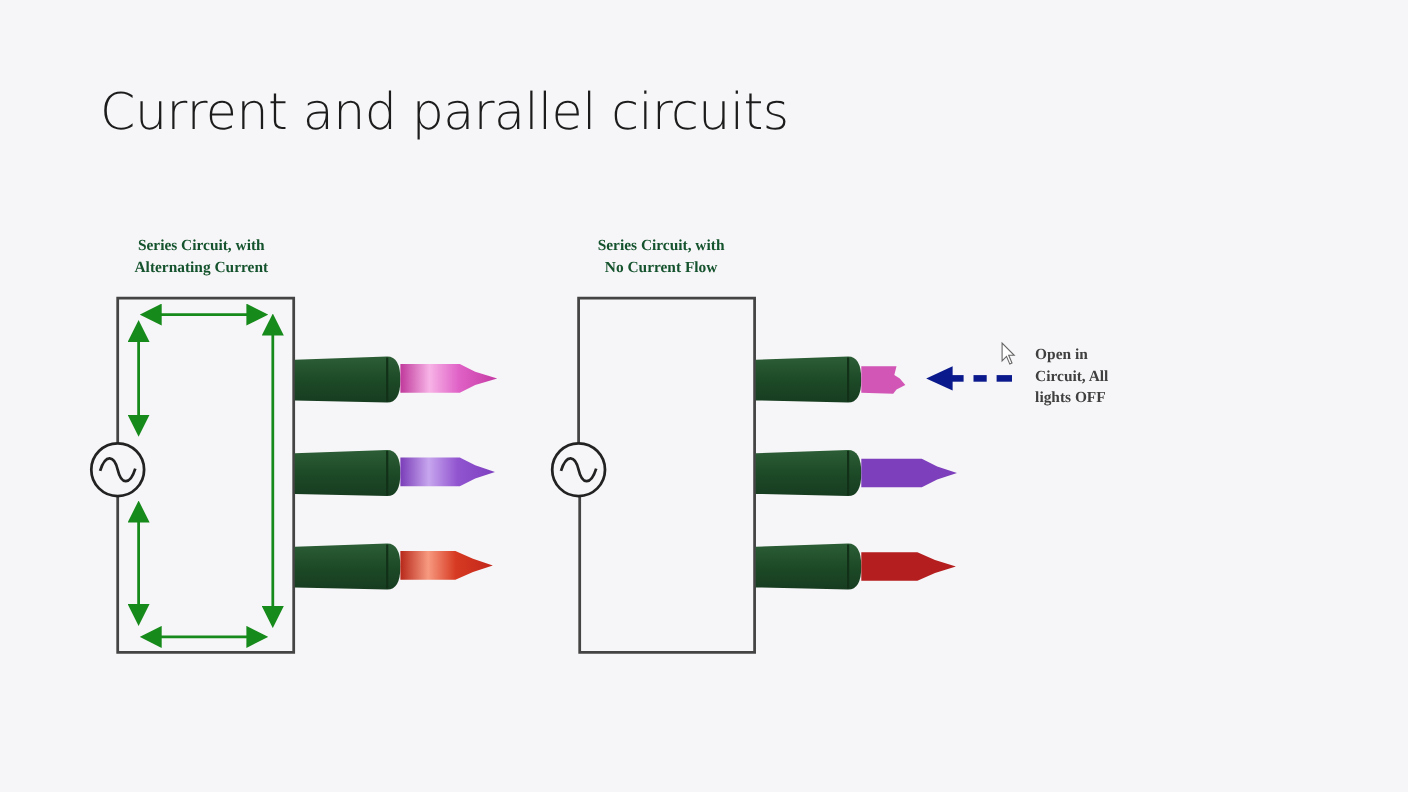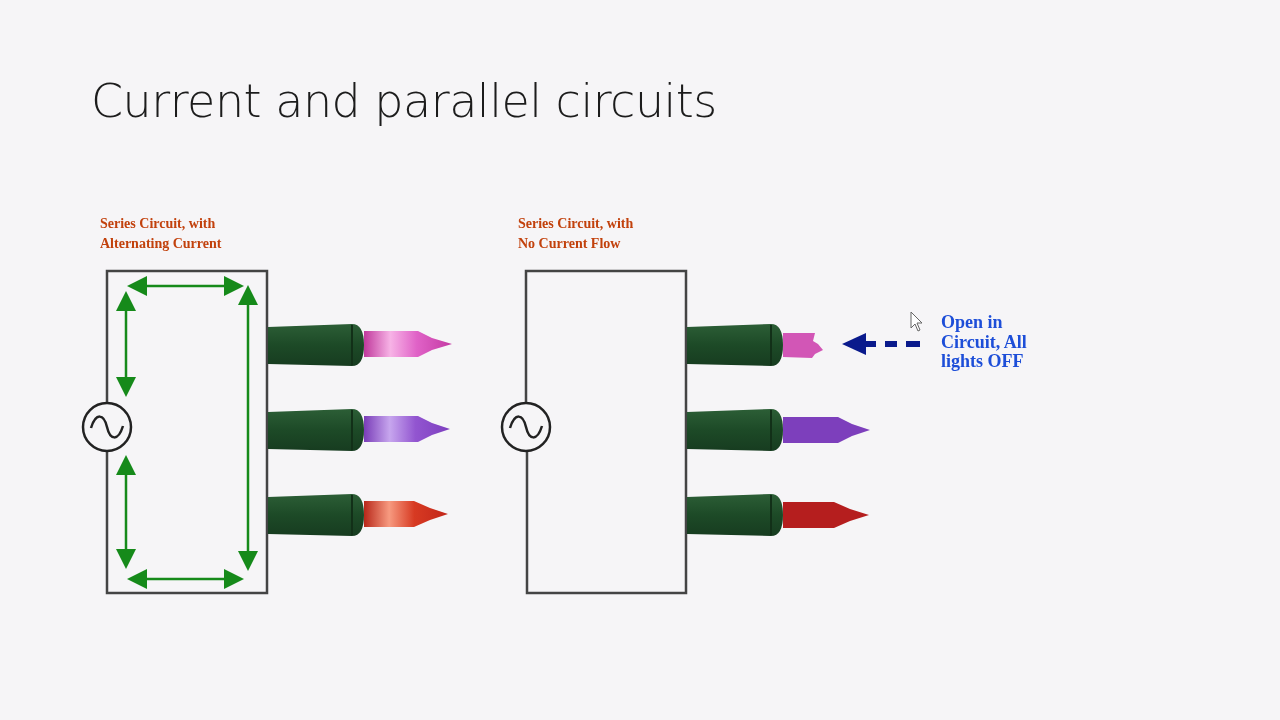--- a/index.html
+++ b/index.html
@@ -1,19 +1,19 @@
 <!DOCTYPE html>
 <html><head>
 <meta charset="utf-8">
 <style>
   html, body { margin:0; padding:0; }
   body { width:1280px; height:720px; background:#f6f5f7; position:relative; overflow:hidden; font-family:"Liberation Sans", sans-serif; }
   .title { position:absolute; left:91px; top:74px; font-family:"DejaVu Sans", sans-serif; font-size:46px; font-weight:300; color:#1c1c1c; letter-spacing:-0.5px; }
-  .caption { position:absolute; font-family:"Liberation Serif", serif; font-weight:bold; font-size:14px; line-height:20px; color:#c2410c; white-space:pre-line; }
-  .note { position:absolute; font-family:"Liberation Serif", serif; font-weight:bold; font-size:18px; line-height:19.5px; color:#1d4ed8; white-space:pre-line; }
+  .caption { position:absolute; font-family:"Liberation Serif", serif; font-weight:bold; font-size:14px; line-height:20px; color:#14532d; text-align:center; white-space:pre-line; }
+  .note { position:absolute; font-family:"Liberation Serif", serif; font-weight:bold; font-size:14px; line-height:19.5px; color:#404040; white-space:pre-line; }
   svg { position:absolute; left:0; top:0; }
 </style>
 </head>
 <body>
 
 <div class="title">Current and parallel circuits</div>
 
 <div class="caption" style="left:100px; top:214px; width:166px;">Series Circuit, with
 Alternating Current</div>
 <div class="caption" style="left:518px; top:214px; width:166px;">Series Circuit, with

